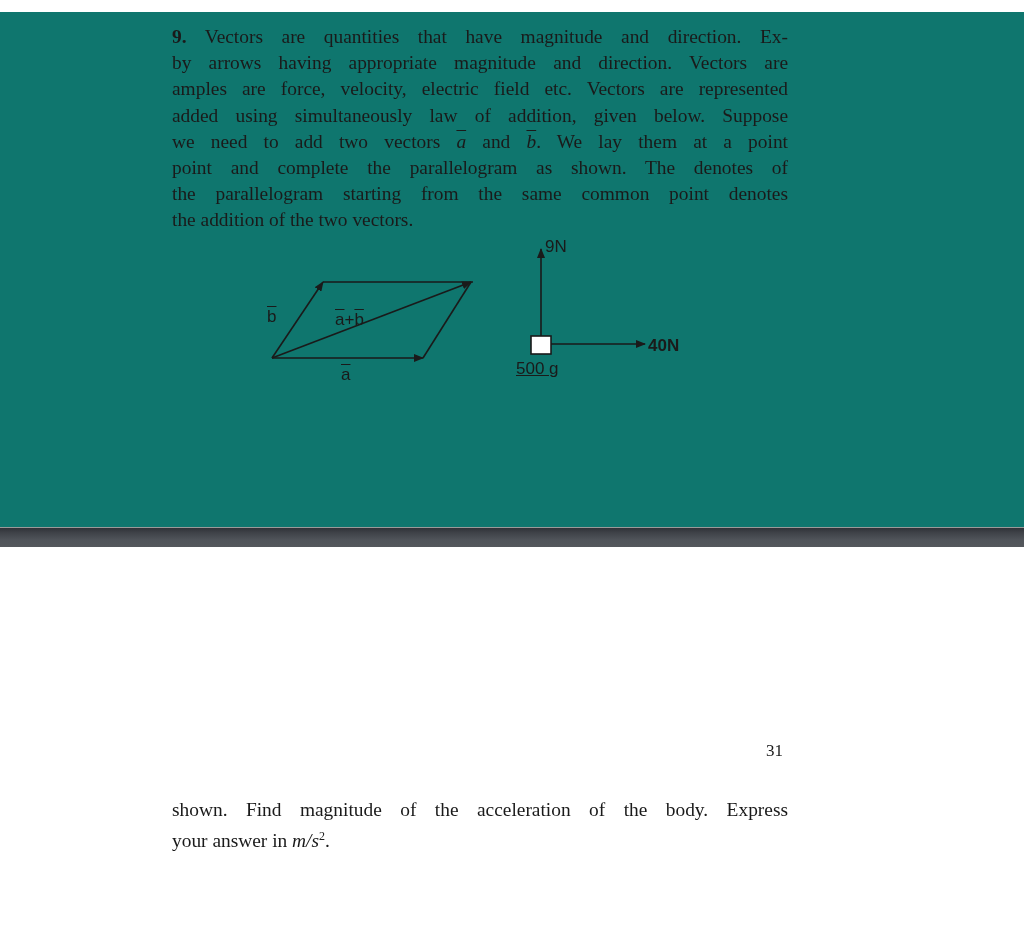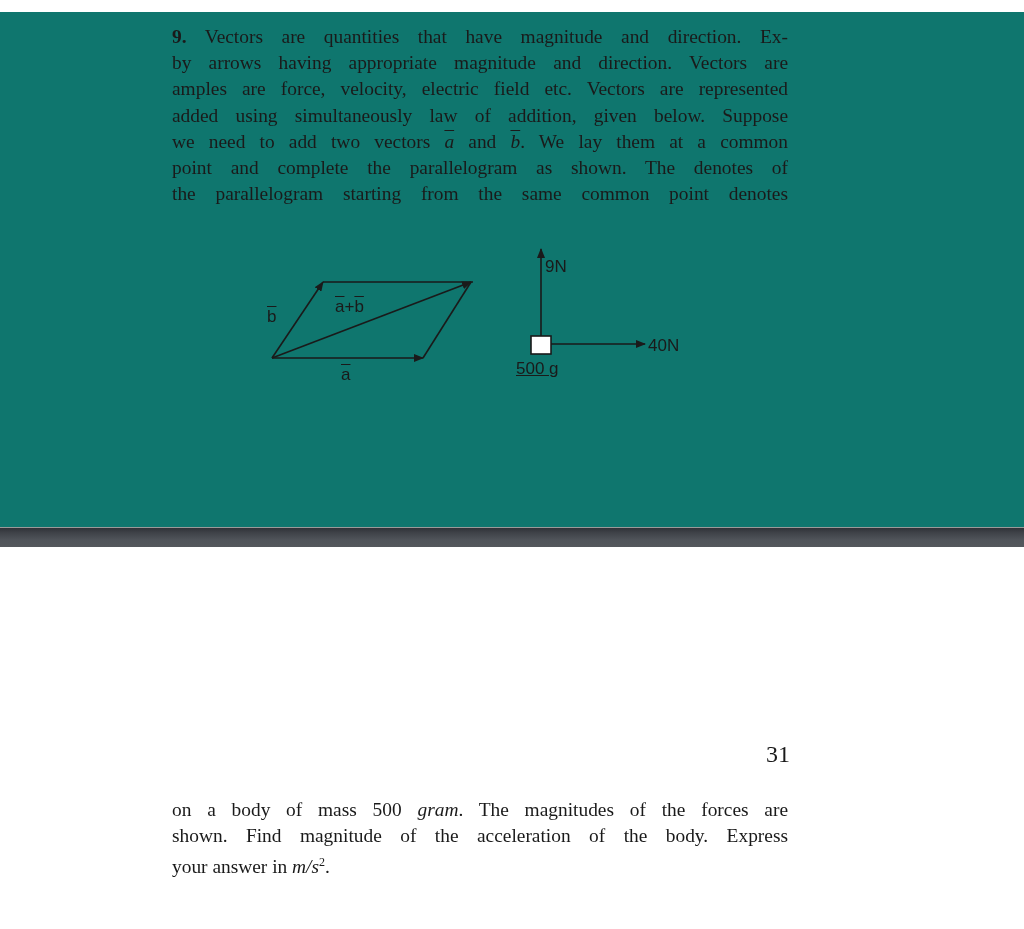--- a/index.html
+++ b/index.html
@@ -16,37 +16,38 @@
   .para .line { display: block; text-align: justify; text-align-last: justify; white-space: nowrap; }
   .para .line.last { text-align-last: left; }
   .bold { font-weight: bold; }
   .ovl { text-decoration: overline; font-style: italic; }
   .it { font-style: italic; }
   .separator {
     position: absolute; left: 0; top: 527px; width: 1024px; height: 20px;
     background: linear-gradient(#2f3238 0%, #3d4046 20%, #50545a 60%, #55585d 100%);
     border-top: 1px solid #9a9a9a; border-bottom: 1px solid #b5b5b5;
   }
-  .page-number { position: absolute; left: 766px; top: 741px; font-size: 24px; font-family: Liberation Serif, serif; }
+  .page-number { position: absolute; left: 766px; top: 741px; font-size: 17px; font-family: Liberation Serif, serif; }
   .figure { position: absolute; left: 255px; top: 225px; width: 450px; height: 160px; }
   .fig-label { position: absolute; font-family: "Liberation Sans", "DejaVu Sans", sans-serif; font-size: 17px; color: #1a1a1a; }
   .ol { text-decoration: overline; }
 </style>
 </head>
 <body>
 
 <div class="page-top">
   <div class="para" style="top:12px;">
     <span class="line"><span class="bold">9.</span><span> Vectors are quantities that have magnitude and direction. Ex-</span></span>
     <span class="line">by arrows having appropriate magnitude and direction. Vectors are</span>
     <span class="line">amples are force, velocity, electric field etc. Vectors are represented</span>
     <span class="line">added using simultaneously law of addition, given below. Suppose</span>
-    <span class="line"><span>we need to add two vectors </span><span class="ovl">a</span><span> and </span><span class="ovl">b</span><span>. We lay them at a common</span></span>
+    <span class="line"><span>we need to add two vectors </span><span class="ovl">a</span><span> and </span><span class="ovl">b</span><span>. We lay them at a point</span></span>
     <span class="line">point and complete the parallelogram as shown. The denotes of</span>
     <span class="line">the parallelogram starting from the same common point denotes</span>
+    <span class="line last">the addition of the two vectors.</span>
   </div>
 
   <div class="figure">
     <svg width="450" height="160" viewBox="0 0 450 160">
       <defs>
         <marker id="ah" markerWidth="10" markerHeight="8" refX="9" refY="4" orient="auto" markerUnits="userSpaceOnUse">
           <path d="M0,0 L10,4 L0,8 Z" fill="#1a1a1a"></path>
         </marker>
       </defs>
 
@@ -54,31 +55,30 @@
       <line x1="168" y1="121" x2="216" y2="45" stroke="#1a1a1a" stroke-width="1.6"></line>
       <line x1="17" y1="121" x2="68" y2="45" stroke="#1a1a1a" stroke-width="1.6" marker-end="url(#ah)"></line>
       <line x1="68" y1="45" x2="218" y2="45" stroke="#1a1a1a" stroke-width="1.6"></line>
       <line x1="17" y1="121" x2="216" y2="45" stroke="#1a1a1a" stroke-width="1.6" marker-end="url(#ah)"></line>
 
       <line x1="286" y1="99" x2="286" y2="12" stroke="#1a1a1a" stroke-width="1.6" marker-end="url(#ah)"></line>
       <rect x="276" y="99" width="20" height="18" fill="#fff" stroke="#1a1a1a" stroke-width="1.6"></rect>
       <line x1="296" y1="107" x2="390" y2="107" stroke="#1a1a1a" stroke-width="1.6" marker-end="url(#ah)"></line>
     </svg>
     <span class="fig-label ol" style="left:12px; top:70px;">b</span>
-    <span class="fig-label" style="left:80px; top:60px;"><span class="ol">a</span><span>+</span><span class="ol">b</span></span>
+    <span class="fig-label" style="left:80px; top:73px;"><span class="ol">a</span><span>+</span><span class="ol">b</span></span>
     <span class="fig-label ol" style="left:86px; top:128px;">a</span>
-    <span class="fig-label" style="left:290px; top:20px;">9N</span>
-    <span class="fig-label" style="left:393px; top:99px;">40N</span>
+    <span class="fig-label" style="left:290px; top:0;">9N</span>
+    <span class="fig-label" style="left:393px; top:99px;font-weight:bold;">40N</span>
     <span class="fig-label" style="left:261px; top:122px;text-decoration:underline;">500 g</span>
   </div>
 </div>
 
 <div class="separator"></div>
 
 <div class="page-bottom"></div>
 
 <span class="page-number">31</span>
 
 <div class="para" id="qpara" style="top:797px;">
-    <span class="line"><span>on a body of mass 500 </span><span class="it">gram</span><span>.  The magnitudes of the forces are</span></span>
     <span class="line"><span>shown. Find magnitude of the acceleration of the body. Express</span></span>
     <span class="line last"><span>your answer in </span><span class="it">m/s</span><sup style="font-size: 12px;">2</sup><span>.</span></span>
   </div>
 
 </body></html>

